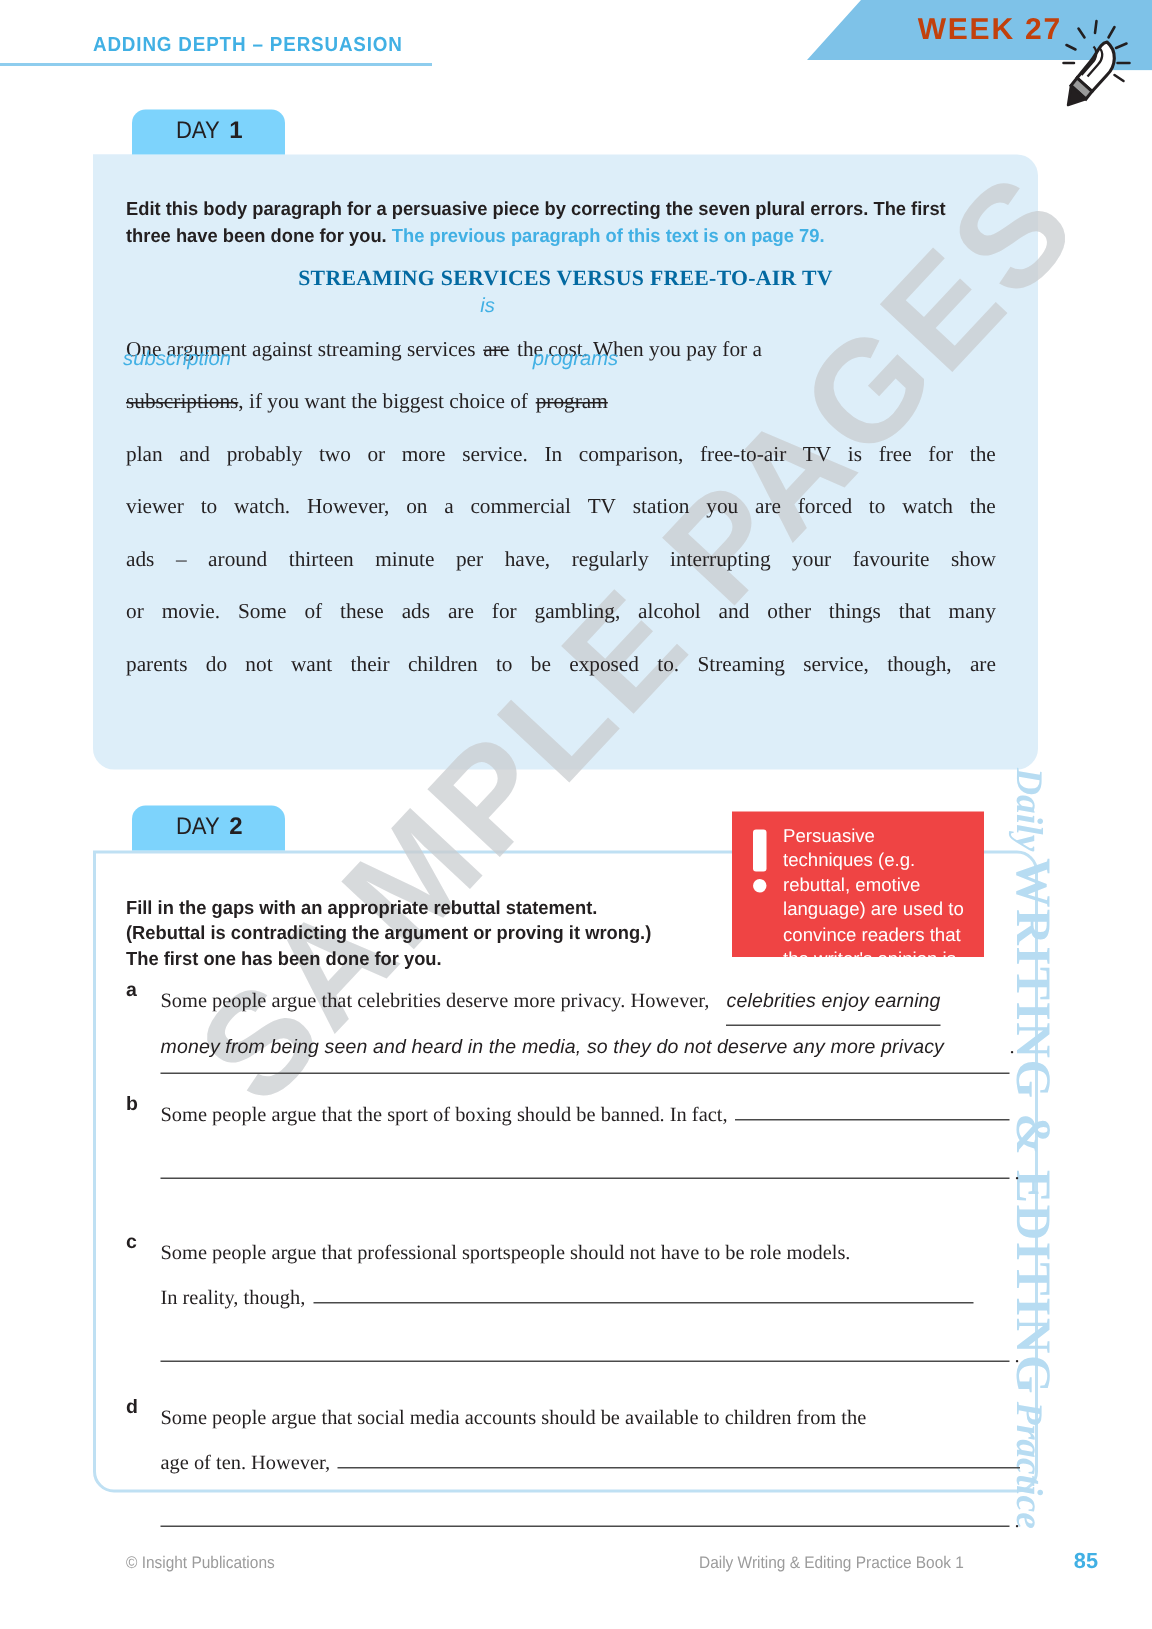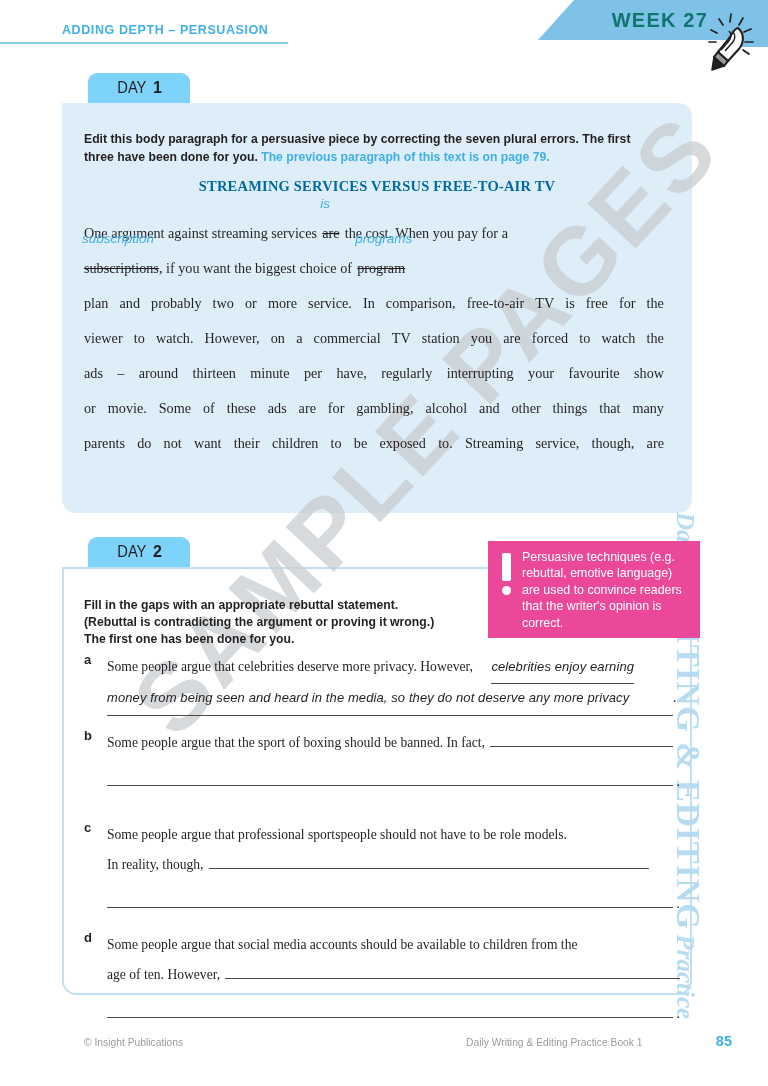--- a/index.html
+++ b/index.html
@@ -47,21 +47,21 @@
     clip-path: polygon(36px 0, 230px 0, 230px 47px, 193px 47px, 193px 40px, 0 40px);
     z-index: 2;
   }
   #week-label {
     position: absolute;
     right: 60px;
     top: 9px;
     font-size: 20px;
     font-weight: bold;
     letter-spacing: 1.2px;
-    color: #0f766e;
+    color: #c2410c;
     font-family: "Liberation Sans", sans-serif;
     z-index: 3;
   }
   #bulb-icon {
     position: absolute;
     right: 8px;
     top: 8px;
     width: 62px;
     height: 66px;
     z-index: 5;
@@ -221,23 +221,23 @@
     color: #41b0e4;
     line-height: 1;
     white-space: nowrap;
   }
 
   
   #tip-box {
     position: absolute;
     left: 488px;
     top: 541px;
-    width: 212px;
+    width: 168px;
     height: 97px;
-    background: #ec4899;
+    background: #ef4444;
     z-index: 6;
     box-sizing: border-box;
     padding: 8px 10px 8px 34px;
   }
   #tip-text {
     font-size: 12.4px;
     line-height: 16.4px;
     color: #ffffff;
     font-family: "Liberation Sans", sans-serif;
   }
@@ -544,21 +544,21 @@
   <div>The first one has been done for you.</div>
 </div>
 
 <div id="questions">
 
   <div class="q-item" style="height:64px">
     <span class="q-letter" style="top:0">a</span>
     <div class="q-body">
       <div class="q-row">
         <span>Some people argue that celebrities deserve more privacy. However,</span>
-        <span class="hand hand-rule" style="margin-left:15px">celebrities enjoy earning</span>
+        <span class="hand hand-rule" style="margin-left:8px">celebrities enjoy earning</span>
       </div>
       <div class="q-row" style="height:32px;line-height:32px">
         <span class="hand hand-rule" style="display:inline-block;width:566px">money from being seen and heard in the media, so they do not deserve any more privacy</span><span style="font-family:'Liberation Serif',serif">.</span>
       </div>
     </div>
   </div>
 
   <div class="q-item" style="height:82px;margin-top:12px">
     <span class="q-letter" style="top:0">b</span>
     <div class="q-body">

